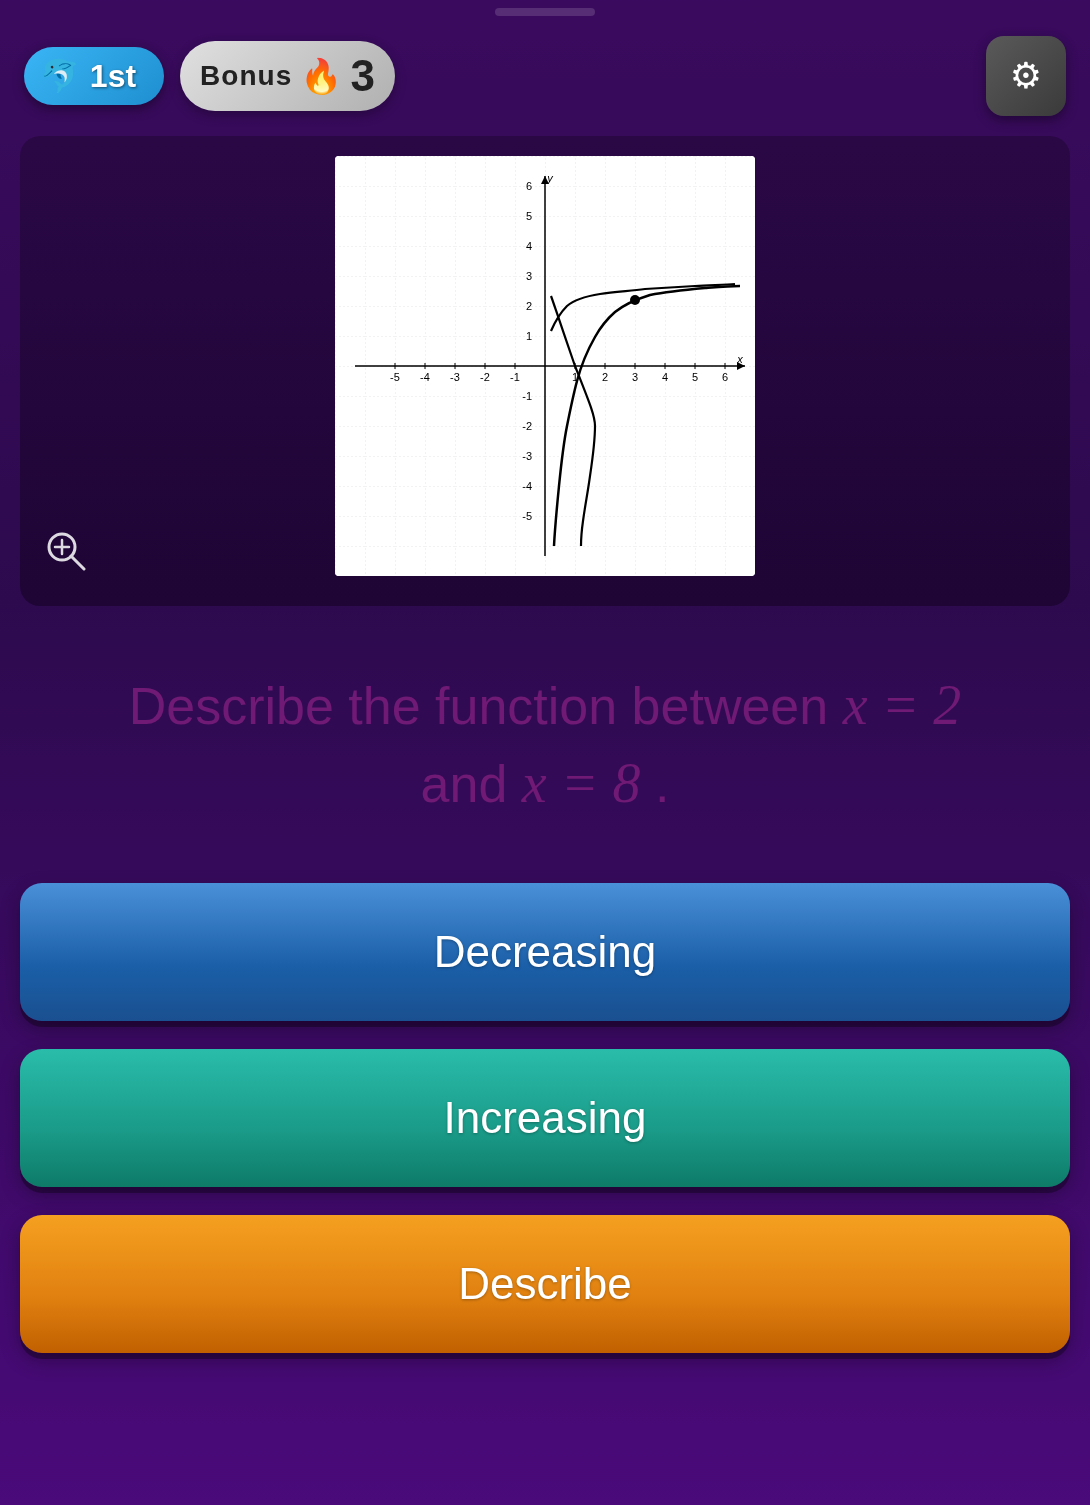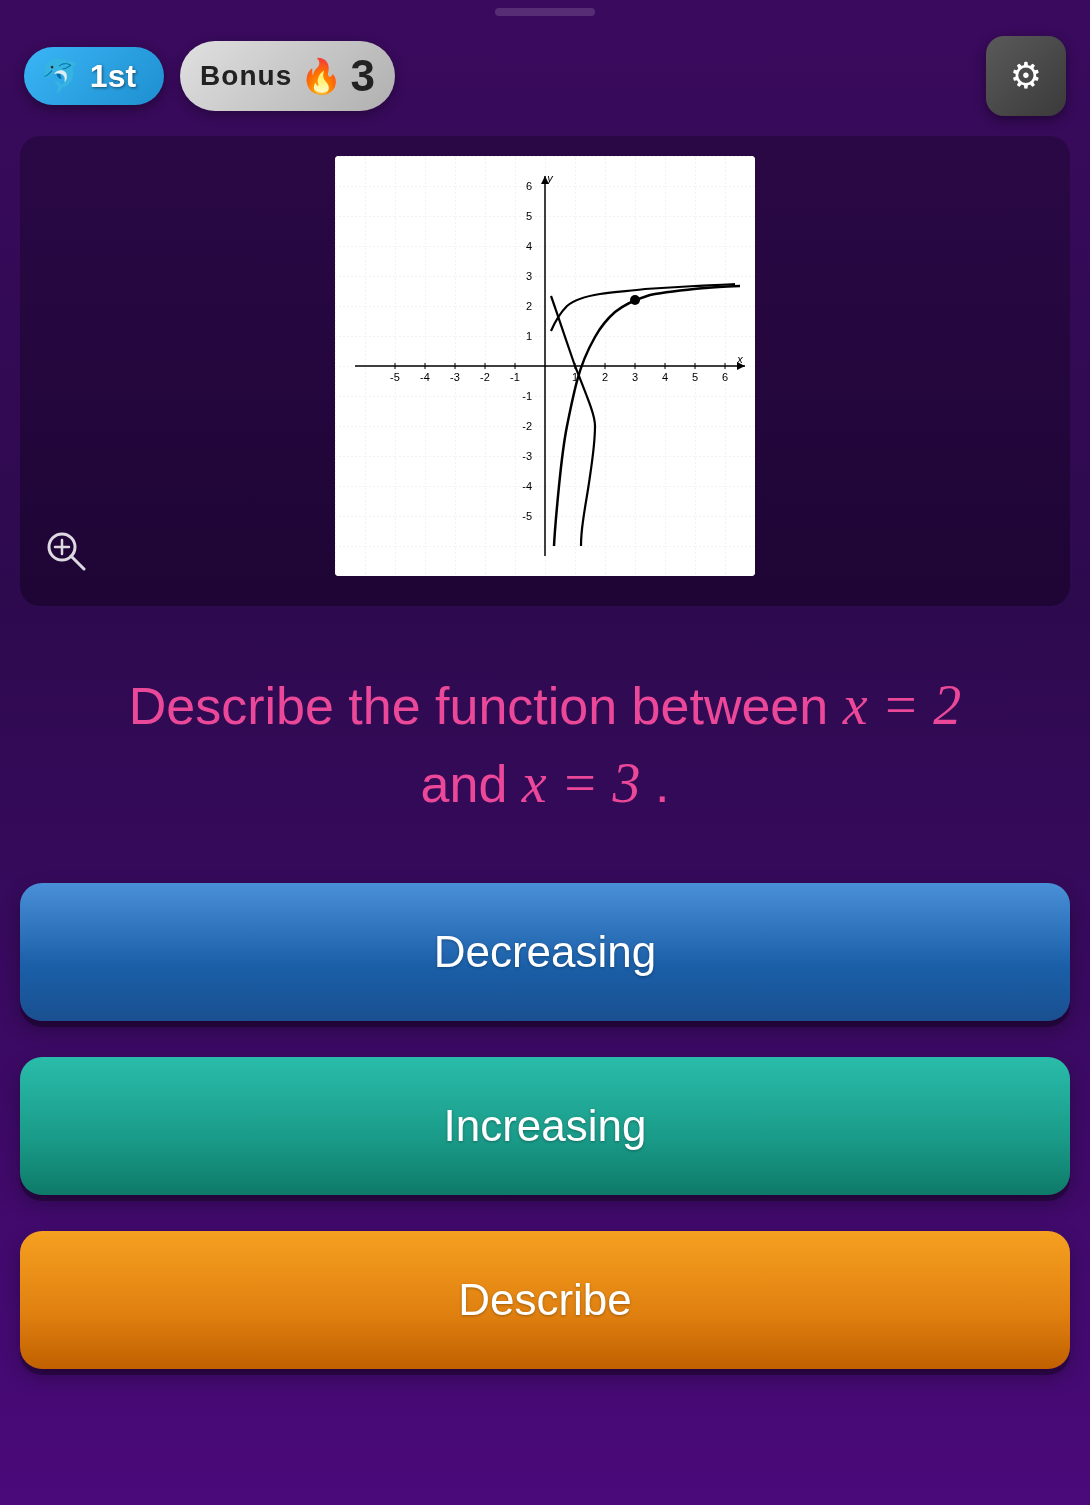--- a/index.html
+++ b/index.html
@@ -138,37 +138,37 @@
     }
 
     
     .question-area {
       padding: 50px 60px 60px 60px;
       text-align: center;
     }
 
     .question-text {
       font-size: 52px;
-      color: #ec4899;
+      color: #701a75;
       line-height: 1.4;
       font-weight: 400;
     }
 
     .question-text em {
       font-style: italic;
       font-family: 'Georgia', serif;
       font-size: 56px;
     }
 
     
     .answers {
       padding: 0 20px 40px 20px;
       display: flex;
       flex-direction: column;
-      gap: 36px;
+      gap: 28px;
     }
 
     .answer-btn {
       width: 100%;
       padding: 44px 20px;
       border-radius: 22px;
       border: none;
       cursor: pointer;
       font-size: 44px;
       font-weight: 500;
@@ -332,21 +332,21 @@
     </svg>
   </div>
 </div>
 
 <div class="question-area">
   <div class="question-text">
     <span>Describe the function between</span>
     <em> x = 2</em>
     <br>
     <span>and</span>
-    <em> x = 3</em>
+    <em> x = 8</em>
     <span>.</span>
   </div>
 </div>
 
 <div class="answers">
   <button class="answer-btn answer-btn-blue">
     <span>Decreasing</span>
   </button>
   <button class="answer-btn answer-btn-teal">
     <span>Increasing</span>

